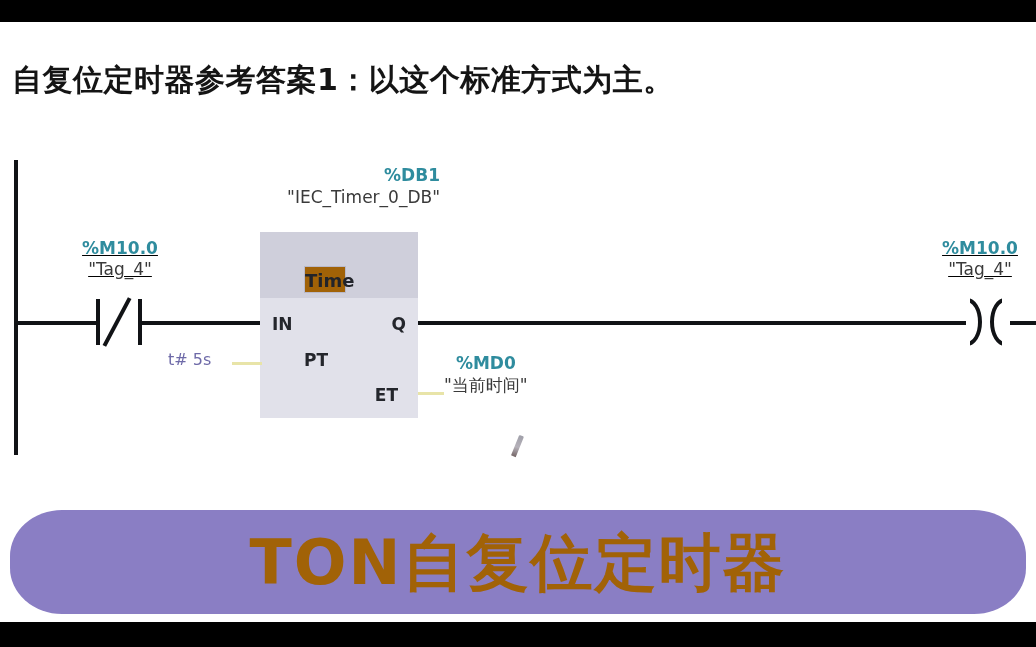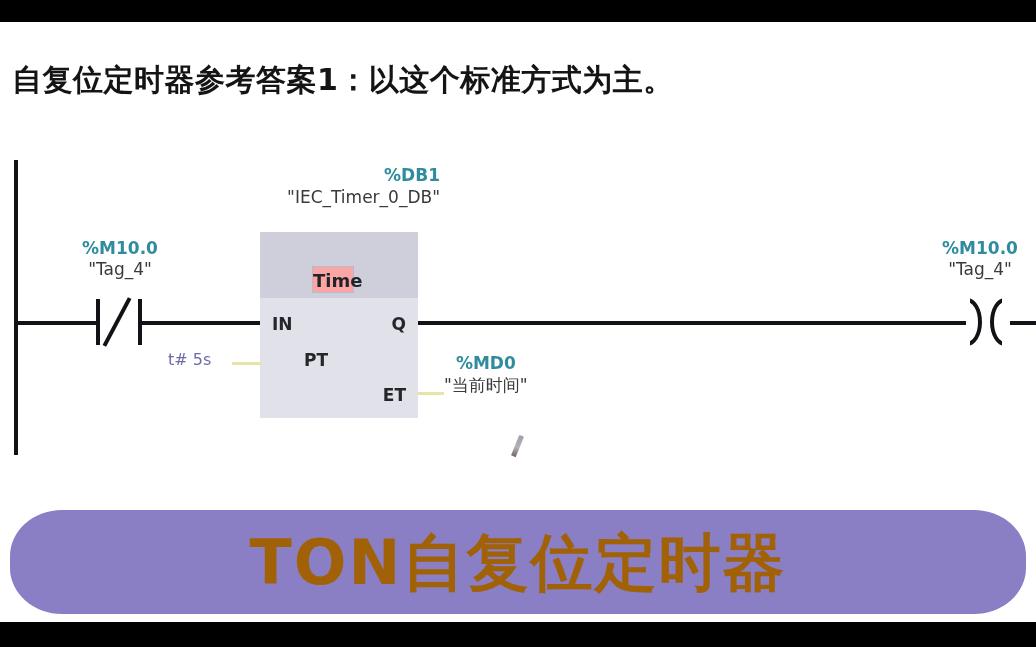--- a/index.html
+++ b/index.html
@@ -127,20 +127,21 @@
   }
   .coil .pc-l { left: -10px; clip-path: inset(0 0 0 60%); }
   .coil .pc-r { left: 28px;  clip-path: inset(0 60% 0 0); }
 
   
   .operand {
     position: absolute;
     text-align: center;
     line-height: 1.25;
     white-space: nowrap;
+    text-decoration: underline;
   }
   .operand .addr {
     font-size: 17px;
     font-weight: bold;
     color: #2f8c9e;
     font-family: "DejaVu Sans", "Liberation Sans", sans-serif;
   }
   .operand .tag {
     font-size: 17px;
     color: #3a3a3a;
@@ -193,45 +194,45 @@
     top: 6px;
     width: 158px;
     text-align: center;
     font-size: 20px;
     font-weight: bold;
     color: #22242a;
     font-family: "DejaVu Sans", "Liberation Sans", sans-serif;
   }
   .fb-subtype {
     position: absolute;
-    left: 52px;
+    left: 44px;
     top: 34px;
     width: 42px;
     height: 27px;
     line-height: 27px;
     text-align: center;
     font-size: 18px;
     font-weight: bold;
     color: #22242a;
     border: 1px solid #b9b9c9;
-    background: #fca5a5;
+    background: #a16207;
     box-sizing: border-box;
     font-family: "DejaVu Sans", "Liberation Sans", sans-serif;
   }
   .pin {
     position: absolute;
     font-size: 17px;
     font-weight: bold;
     color: #24262c;
     font-family: "DejaVu Sans", "Liberation Sans", sans-serif;
   }
   .pin-in { left: 12px; top: 82px; }
   .pin-pt { left: 12px; top: 118px; margin-left: 32px; }
   .pin-q  { right: 12px; top: 82px; }
-  .pin-et { right: 12px; top: 153px; }
+  .pin-et { right: 20px; top: 153px; }
 
   
   .ywire {
     position: absolute;
     height: 3px;
     background: #e8e4a8;
   }
   .ywire-pt { left: 232px; top: 232px; width: 30px; }
   .ywire-et { left: 418px; top: 262px; width: 26px; }
 

